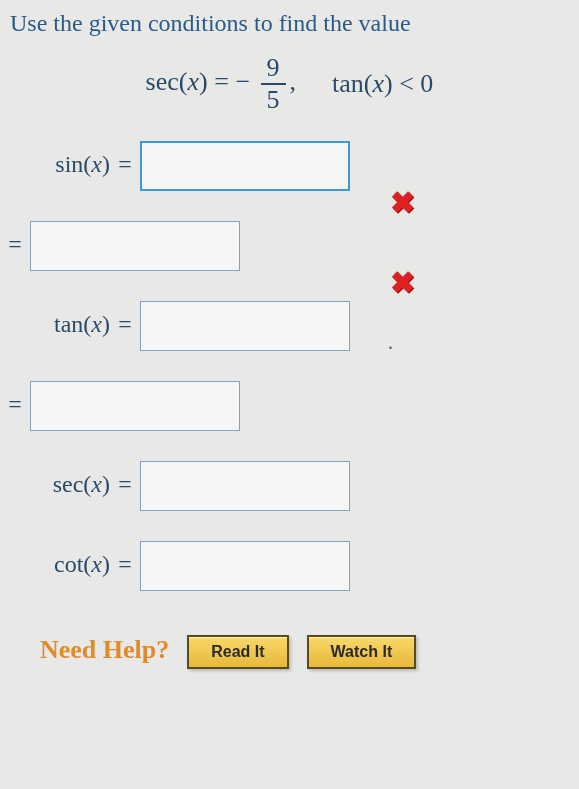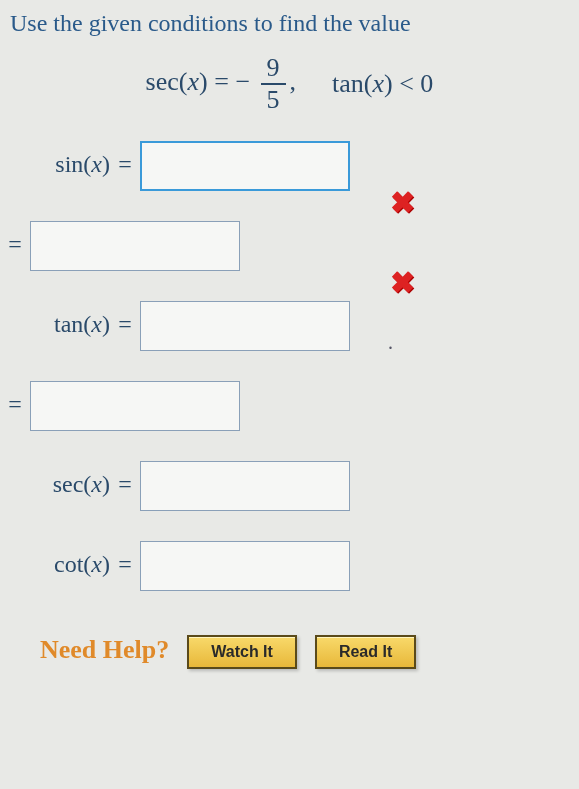--- a/index.html
+++ b/index.html
@@ -167,15 +167,15 @@
   <div class="row">
     <div class="label"><span>cot</span>(<span class="italic">x</span>)</div>
     <div class="eq">=</div>
     <input class="field" value="" style="">
   </div>
 
 </div>
 
 <div class="help-row">
   <span class="need-help">Need Help?</span>
+  <button class="help-btn">Read It</button>
   <button class="help-btn">Watch It</button>
-  <button class="help-btn">Read It</button>
 </div>
 
 </body></html>

